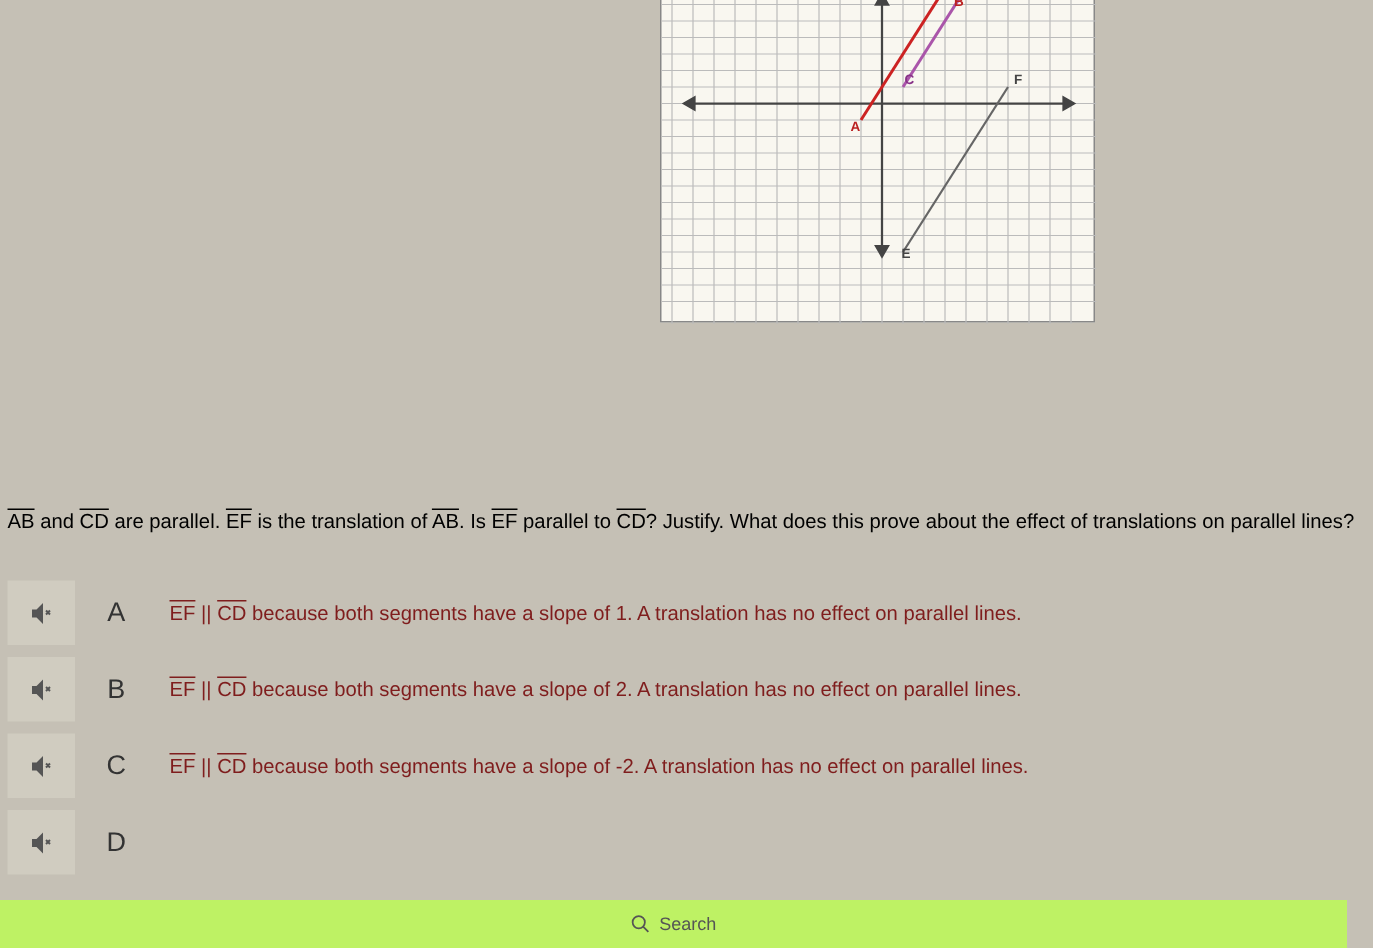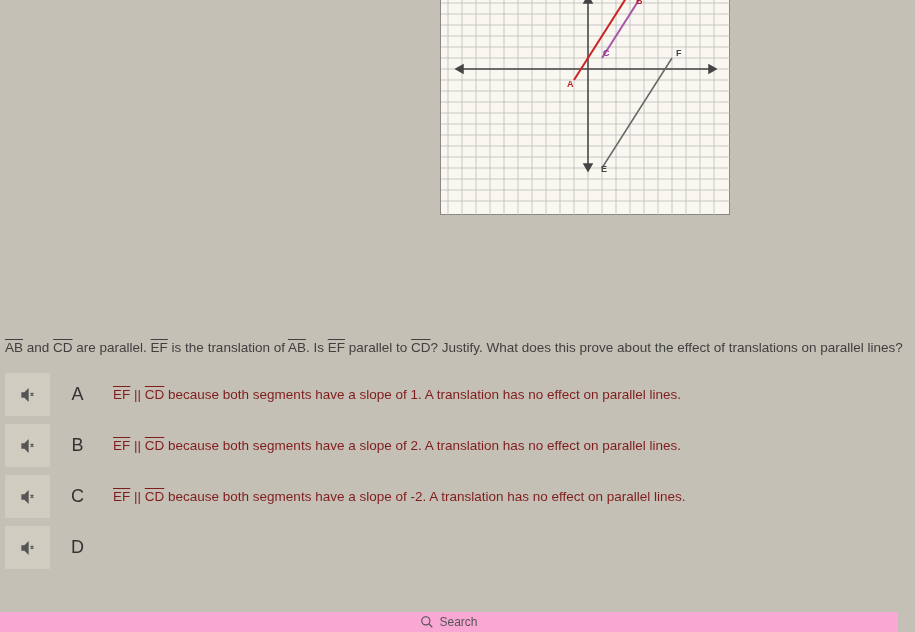--- a/index.html
+++ b/index.html
@@ -22,22 +22,22 @@
     }
     .question-area {
       position: absolute;
       top: 340px;
       left: 0;
       right: 0;
       padding: 0 5px;
     }
     .question-text {
       font-size: 13.5px;
-      color: #404040;
-      margin-bottom: 18px;
+      color: #000000;
+      margin-bottom: 32px;
     }
     .overline {
       text-decoration: overline;
     }
     .answer-row {
       display: flex;
       align-items: center;
       margin-bottom: 8px;
       height: 43px;
     }
@@ -70,22 +70,22 @@
       font-size: 13.5px;
       color: #7f1d1d;
       flex: 1;
       padding-left: 8px;
     }
     .taskbar {
       position: absolute;
       bottom: 0;
       left: 0;
       right: 17px;
-      height: 20px;
-      background: #f9a8d4;
+      height: 32px;
+      background: #bef264;
       display: flex;
       align-items: center;
       justify-content: center;
       gap: 10px;
       font-size: 12px;
       color: #555;
     }
     .search-area {
       display: flex;
       align-items: center;

